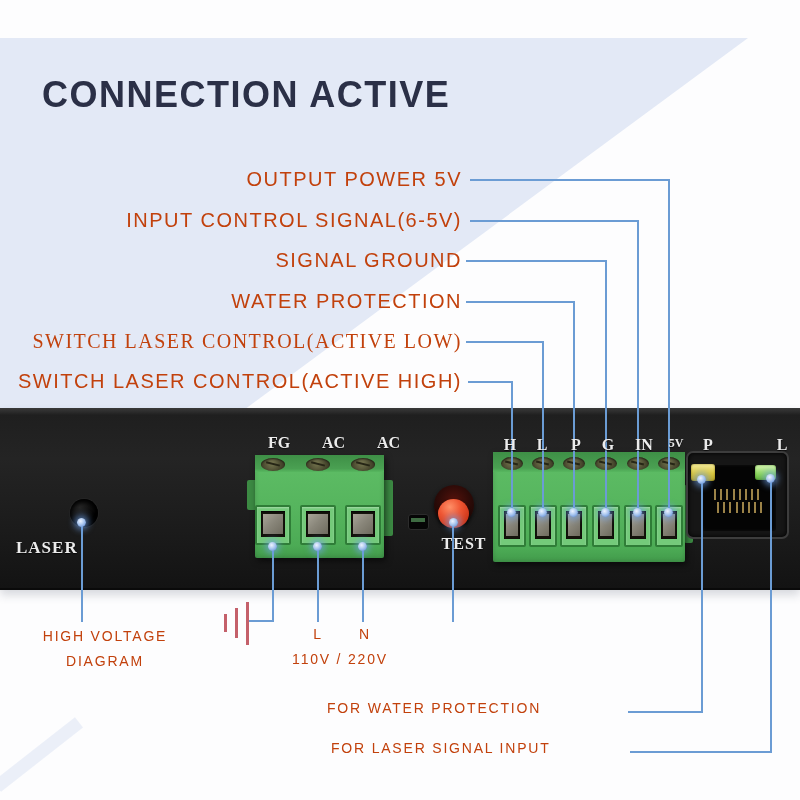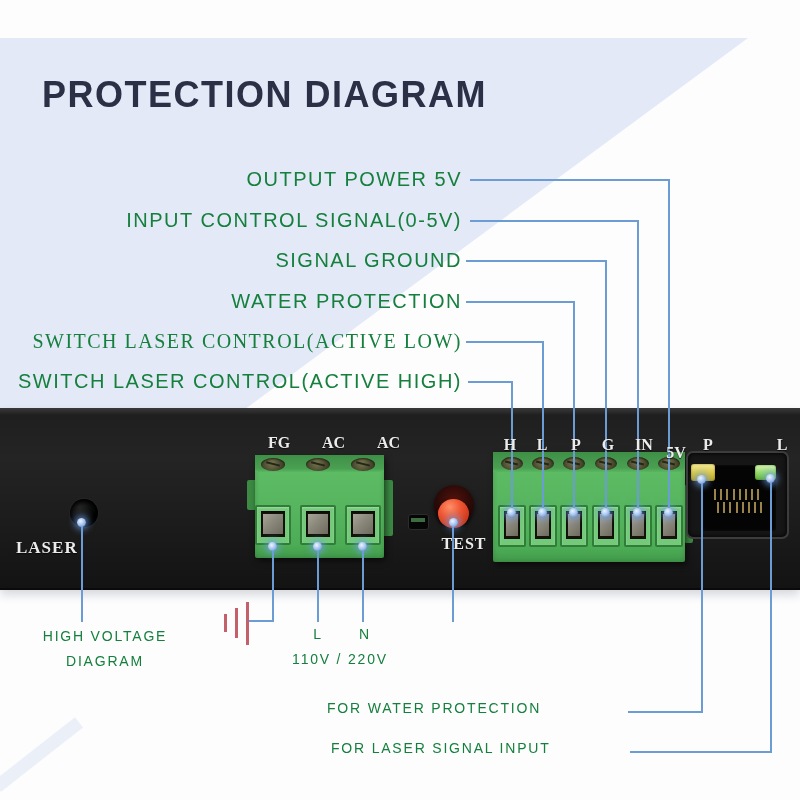--- a/index.html
+++ b/index.html
@@ -20,21 +20,21 @@
     position:absolute; left:-14px; top:748px; width:104px; height:13px;
     background:#e7ecf7; opacity:.85; transform:rotate(-38deg);
   }
   
   .title {
     position:absolute; left:42px; top:74px;
     font-size:36px; font-weight:800; letter-spacing:1.5px;
     color:#2b3047; white-space:nowrap;
   }
   
-  .lbl { position:absolute; white-space:nowrap; font-size:20px; letter-spacing:1.5px; color:#15803d; z-index:7; }
+  .lbl { position:absolute; white-space:nowrap; font-size:20px; letter-spacing:1.5px; color:#c2410c; z-index:7; }
   .lbl.right { text-align:right; right:338px; }
   .lbl.b { font-size:14px; letter-spacing:1.8px; }
   .center { text-align:center; }
   
   .cl { position:absolute; background:#6b9cd4; z-index:5; }
   .h2 { height:2px; } .w2 { width:2px; }
   .dot {
     position:absolute; width:9px; height:9px; border-radius:50%; z-index:6;
     background:radial-gradient(circle at 40% 35%, #eef4ff 0%, #a9c6ef 45%, #4d7fd0 100%);
     box-shadow:0 0 6px 3px rgba(110,160,230,.65);
@@ -99,24 +99,24 @@
     background:linear-gradient(180deg,#d9f6b4 0%,#8cd65e 60%,#5fae39 100%); box-shadow:inset 0 0 2px #3c7a1f; }
 </style>
 </head>
 <body>
 
 <div id="stage">
 
   <div class="bg-tri"></div>
   <div class="bg-streak"></div>
 
-  <div class="title">PROTECTION DIAGRAM</div>
+  <div class="title">CONNECTION ACTIVE</div>
 
   <div class="lbl right" style="top:168px;">OUTPUT POWER 5V</div>
-  <div class="lbl right" style="top:209px;">INPUT CONTROL SIGNAL(0-5V)</div>
+  <div class="lbl right" style="top:209px;">INPUT CONTROL SIGNAL(6-5V)</div>
   <div class="lbl right" style="top:290px;">WATER PROTECTION</div>
   <div class="lbl right" style="top:249px;">SIGNAL GROUND</div>
   <div class="lbl right" style="top:330px;font-family:Liberation Serif, serif;">SWITCH LASER CONTROL(ACTIVE LOW)</div>
   <div class="lbl right" style="top:370px;">SWITCH LASER CONTROL(ACTIVE HIGH)</div>
 
   <div class="cl h2" style="left:470px; top:179px; width:200px;"></div>
   <div class="cl w2" style="left:668px; top:179px; height:333px;"></div>
   <div class="cl h2" style="left:470px; top:220px; width:169px;"></div>
   <div class="cl w2" style="left:637px; top:220px; height:292px;"></div>
   <div class="cl h2" style="left:466px; top:260px; width:141px;"></div>
@@ -223,21 +223,21 @@
         <i>
           <b></b>
         </i>
       </div>
   </div>
   <div class="panel-txt center" style="left:498px; top:436px; width:24px; font-size:16px;">H</div>
   <div class="panel-txt center" style="left:530px; top:436px; width:24px; font-size:16px;">L</div>
   <div class="panel-txt center" style="left:564px; top:436px; width:24px; font-size:16px;">P</div>
   <div class="panel-txt center" style="left:596px; top:436px; width:24px; font-size:16px;">G</div>
   <div class="panel-txt center" style="left:630px; top:436px; width:28px; font-size:16px;">IN</div>
-  <div class="panel-txt center" style="left:662px; top:436px; width:28px; font-size:16px;margin-top:8px;">5V</div>
+  <div class="panel-txt center" style="left:662px; top:436px; width:28px; font-size:12px;">5V</div>
 
   <div class="rj45">
     <div class="rj45-sock">
       <div class="pins" style="top:24px;"></div>
       <div class="pins" style="top:37px; left:15px;"></div>
     </div>
   </div>
   <div class="led y"></div>
   <div class="led g"></div>
   <div class="panel-txt center" style="left:696px; top:436px; width:24px; font-size:16px;">P</div>

